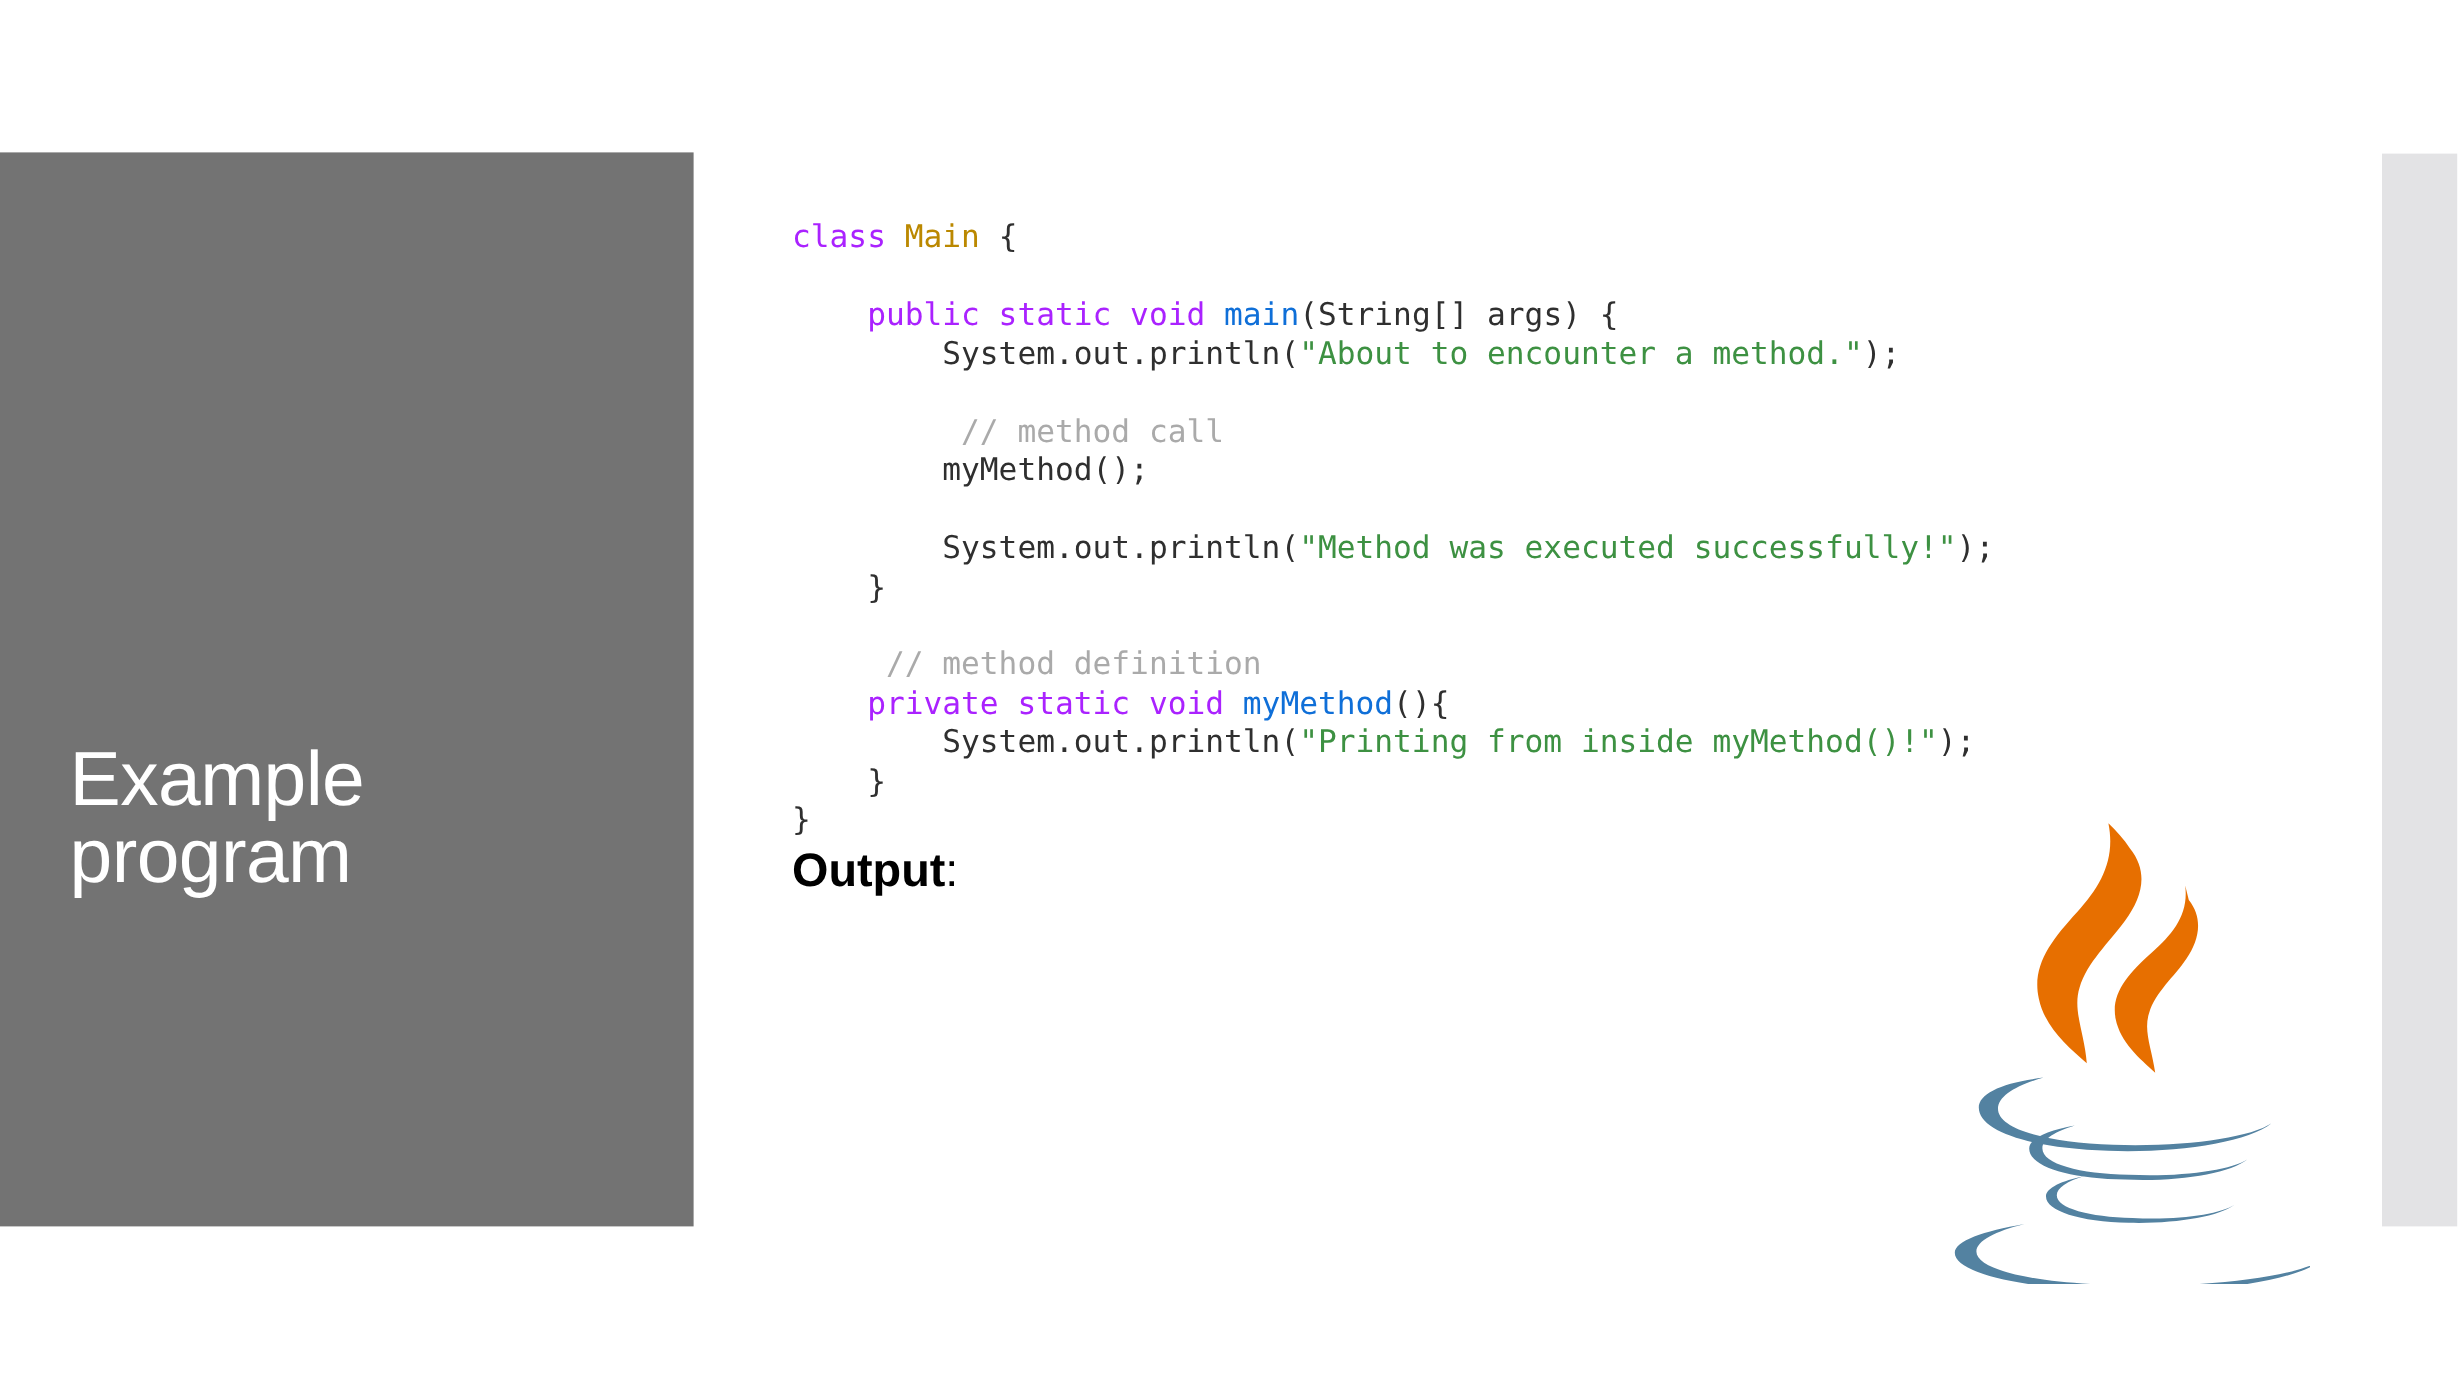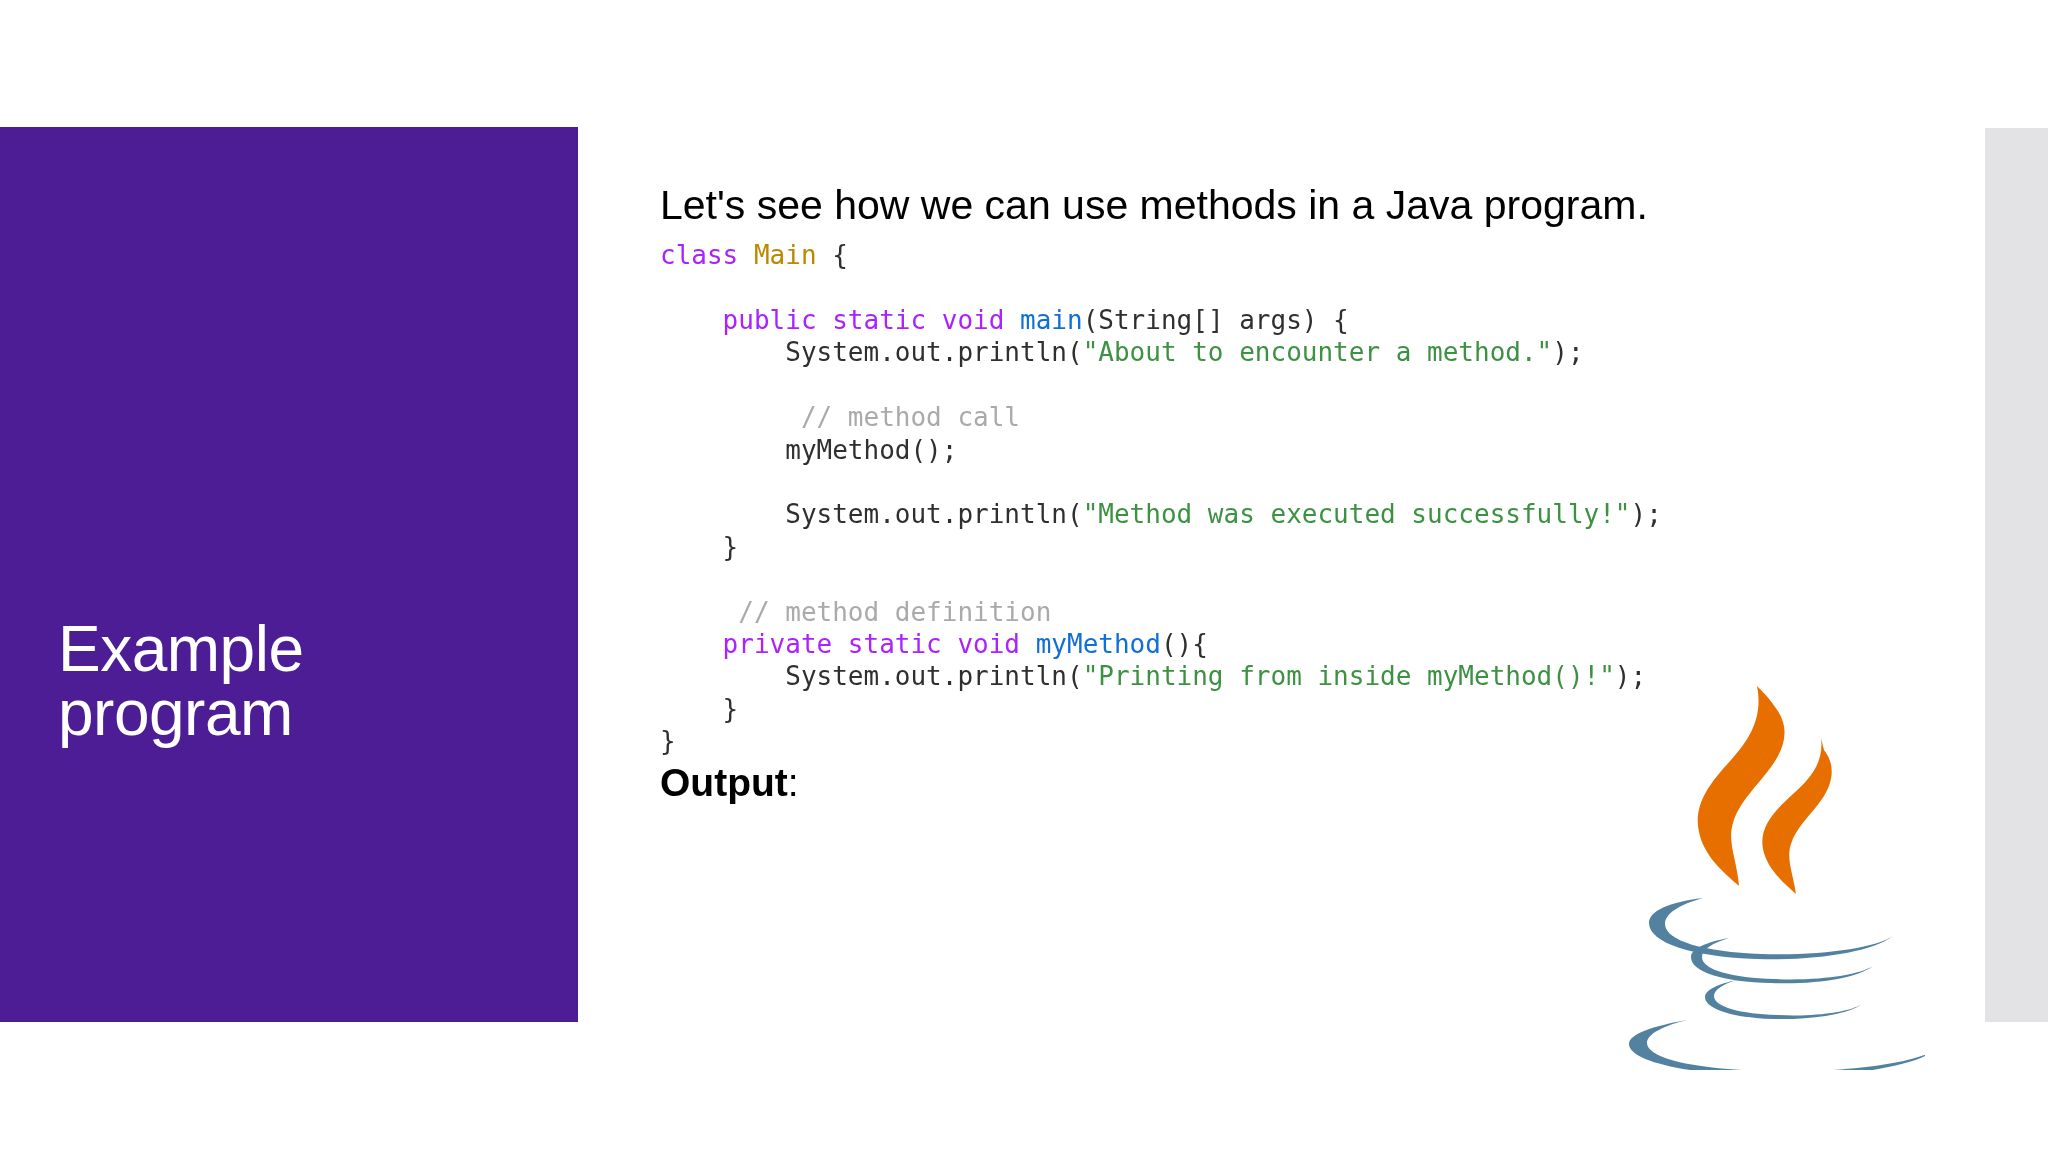--- a/index.html
+++ b/index.html
@@ -29,21 +29,21 @@
     background: #e3e3e5;
   }
 
   
   .title-panel {
     position: absolute;
     left: 0px;
     top: 127px;
     width: 578px;
     height: 895px;
-    background: #4c1d95;
+    background: #737373;
   }
   .title-text {
     position: absolute;
     left: 58px;
     top: 490px;
     width: 480px;
     color: #ffffff;
     font-family: "Liberation Sans", sans-serif;
     font-weight: 300;
     font-size: 64px;
@@ -122,21 +122,20 @@
 
   <div class="right-panel"></div>
 
   <div class="title-panel">
     <div class="title-text">Example
 program</div>
   </div>
 
   <div class="content">
 
-    <p class="lead">Let's see how we can use methods in a Java program.</p>
 
     <pre class="code" id="code-block"><span class="kw">class </span><span class="cls">Main</span><span class="pln"> {</span>
 
 <span class="kw">    public static void </span><span class="fn">main</span><span class="pln">(String[] args) {</span>
 <span class="pln">        System.out.println(</span><span class="str">"About to encounter a method."</span><span class="pln">);</span>
 
 <span class="cmt">         // method call</span>
 <span class="pln">        myMethod();</span>
 
 <span class="pln">        System.out.println(</span><span class="str">"Method was executed successfully!"</span><span class="pln">);</span>

